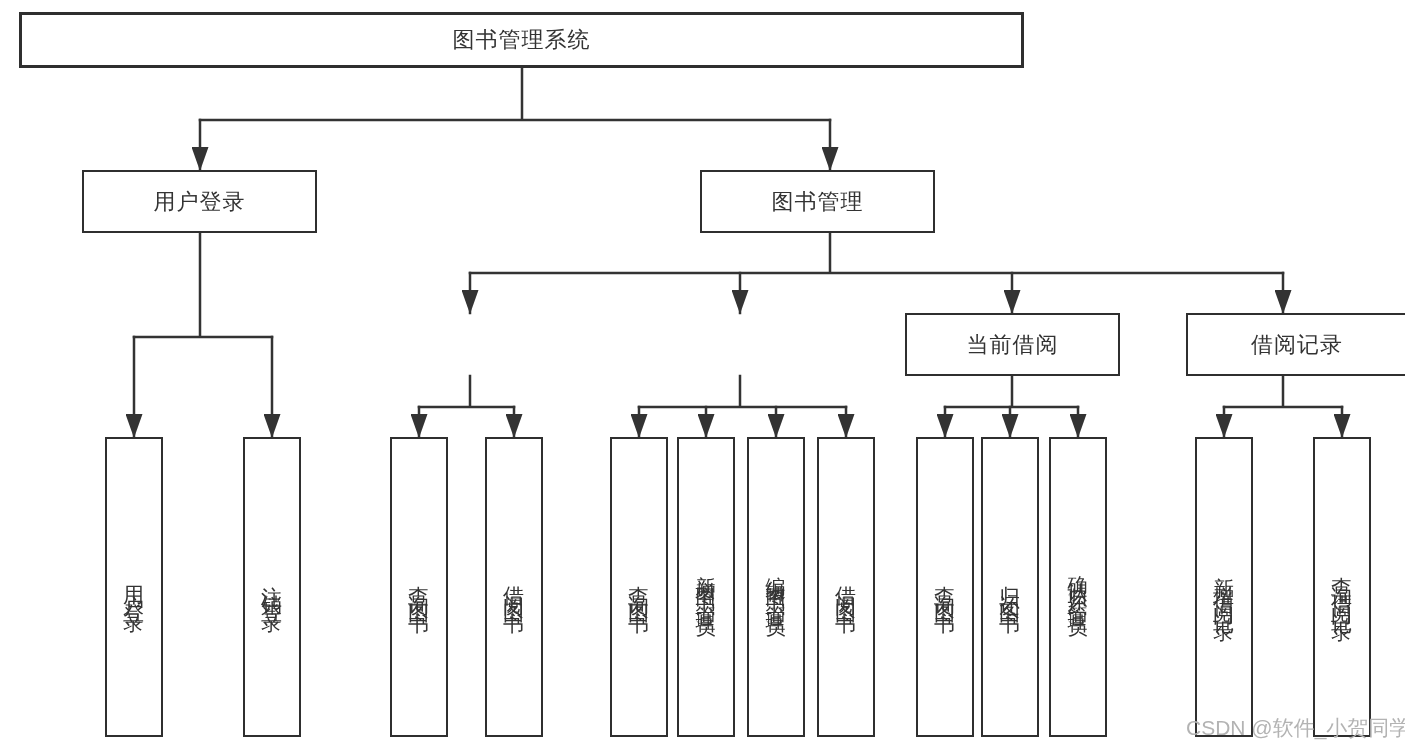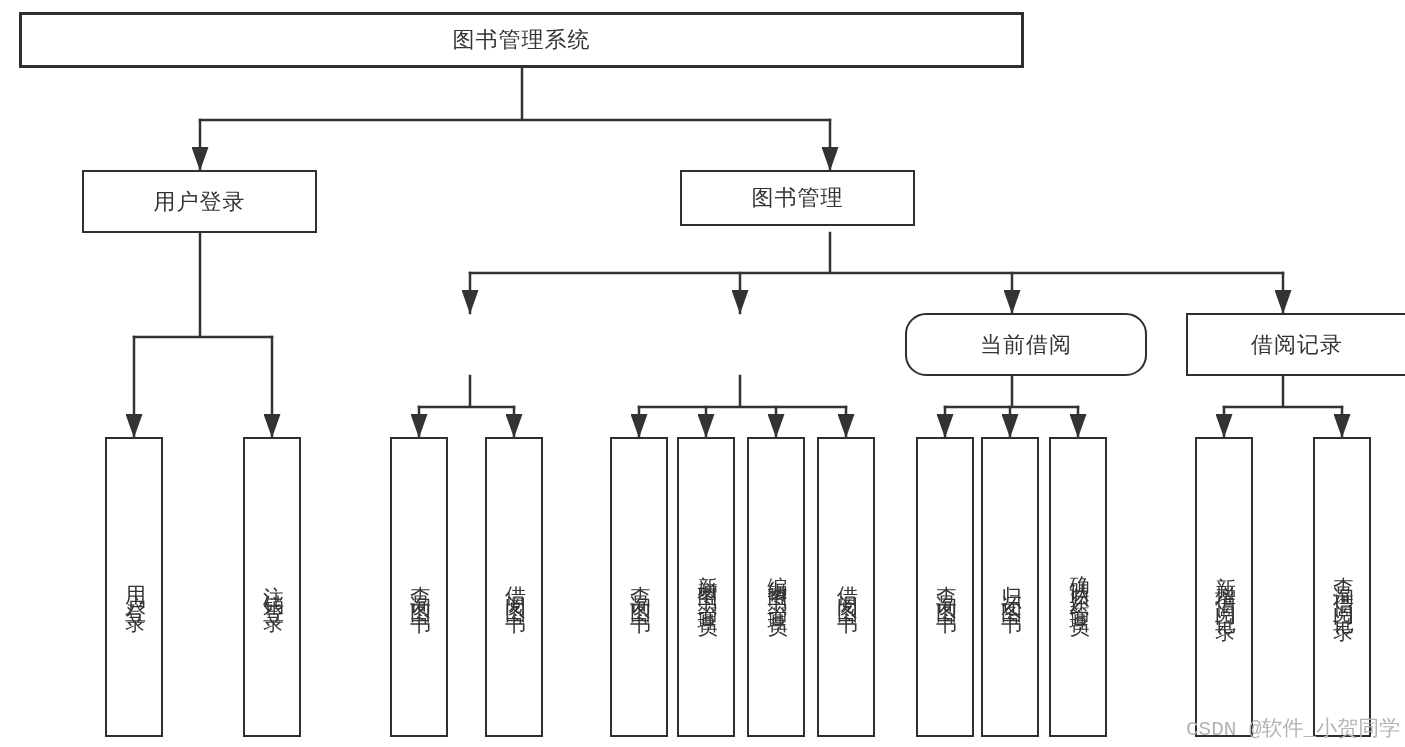--- a/index.html
+++ b/index.html
@@ -8,21 +8,21 @@
     --text:#333333;
     --watermark:#b3b3b3;
     --background:#ffffff;
   }
   *{margin:0;padding:0;box-sizing:border-box;}
   body{background:#fff;}
   .canvas{
     position:relative;
     width:1405px;height:747px;
     background:var(--background);
-    font-family:Liberation Mono, monospace;
+    font-family:Liberation Sans, sans-serif;
     overflow:hidden;
   }
   .connectors{position:absolute;left:0;top:0;z-index:0;}
   .connectors path,.connectors line{
     stroke:var(--line);stroke-width:2.5;fill:none;stroke-linecap:square;
   }
   #ah polygon{fill:var(--line);}
   .hbox{
     position:absolute;z-index:1;
     background:#fff;
@@ -95,23 +95,23 @@
     <line x1="1078" y1="407" x2="1078" y2="437" marker-end="url(#ah)"></line>
 
     <path d="M1283,376 V407 M1224,407 H1342"></path>
     <line x1="1224" y1="407" x2="1224" y2="437" marker-end="url(#ah)"></line>
     <line x1="1342" y1="407" x2="1342" y2="437" marker-end="url(#ah)"></line>
   </svg>
 
   <div class="hbox root" style="left:19px;top:12px;width:1005px;height:56px;">图书管理系统</div>
 
   <div class="hbox" style="left:82px;top:170px;width:235px;height:63px;">用户登录</div>
-  <div class="hbox" style="left:680px;top:170px;width:235px;height:56px;">图书管理</div>
+  <div class="hbox" style="left:700px;top:170px;width:235px;height:63px;">图书管理</div>
 
-  <div class="hbox" style="left:905px;top:313px;width:242px;height:63px;border-radius:21px;">当前借阅</div>
+  <div class="hbox" style="left:905px;top:313px;width:215px;height:63px;">当前借阅</div>
   <div class="hbox" style="left:1172px;top:313px;width:222px;height:63px;margin-left:14px;">借阅记录</div>
 
   <div class="vbox" style="left:105px;">
     <span class="vtext">用户登录</span>
   </div>
   <div class="vbox" style="left:243px;">
     <span class="vtext">注销登录</span>
   </div>
 
   <div class="vbox" style="left:390px;">

